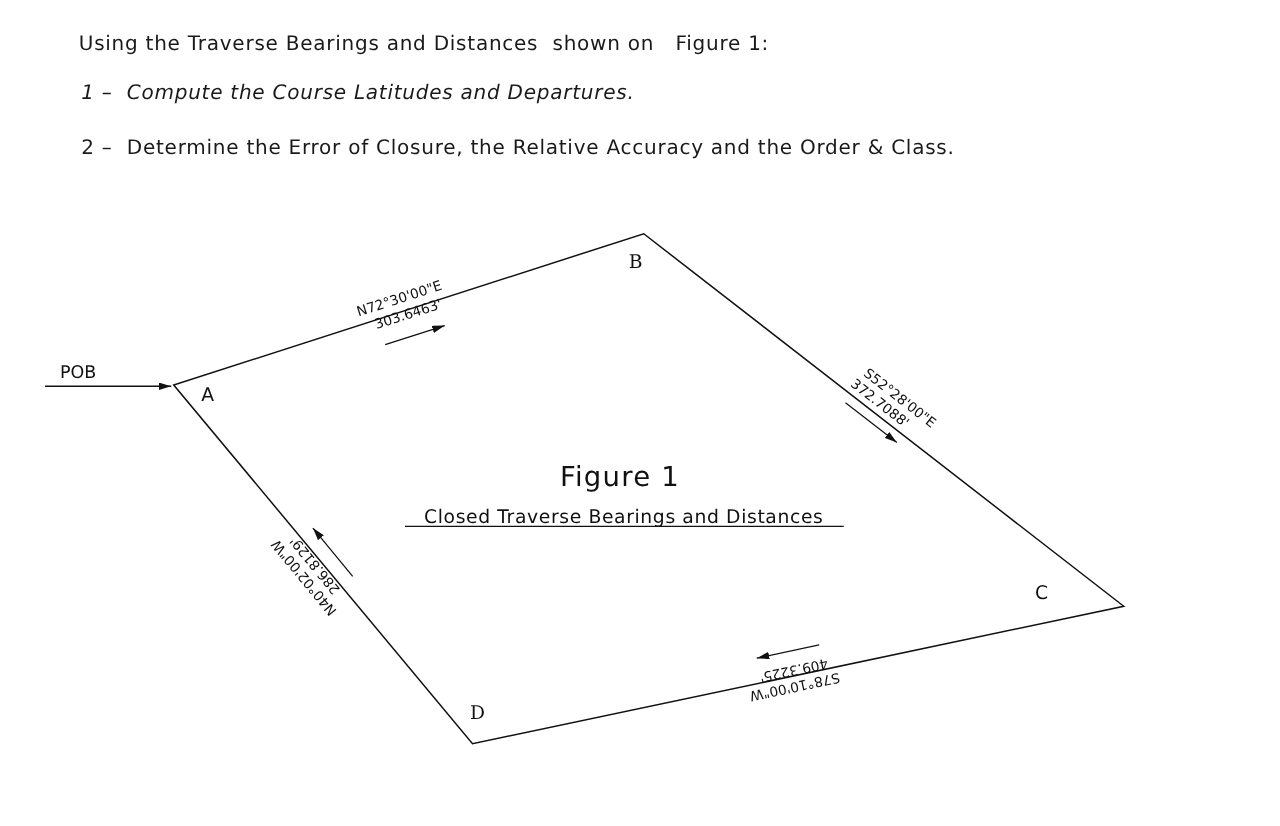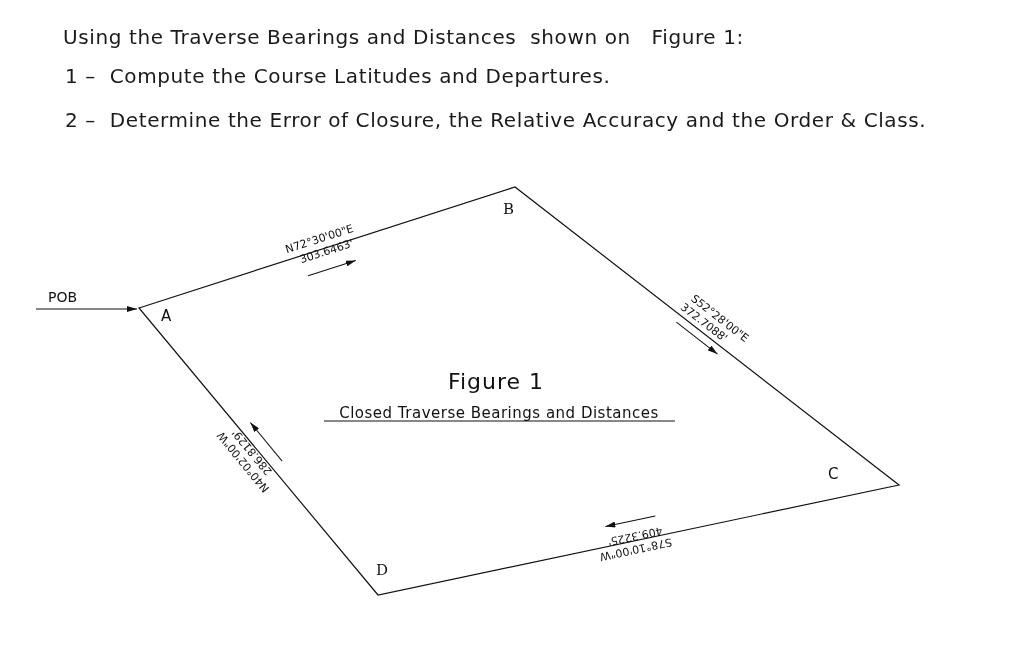--- a/index.html
+++ b/index.html
@@ -1,26 +1,26 @@
 <!DOCTYPE html>
 <html><head>
 <meta charset="utf-8">
 <style>
   html, body { margin: 0; padding: 0; background: #ffffff; }
   body { width: 1024px; height: 661px; position: relative; overflow: hidden;
          font-family: "DejaVu Sans", sans-serif; color: #111; }
-  .instr { position: absolute; font-size: 20px; letter-spacing: 0.6px; white-space: pre; color: #1a1a1a; }
+  .instr { position: absolute; font-size: 16px; letter-spacing: 0.6px; white-space: pre; color: #1a1a1a; }
   svg { position: absolute; left: 0; top: 0; }
   svg text { font-family: "DejaVu Sans", sans-serif; fill: #111; }
 </style>
 </head>
 <body>
 
 <div class="instr" style="left:63px; top:25px;">Using the Traverse Bearings and Distances  shown on   Figure 1:</div>
-<div class="instr" style="left:65px; top:64px;">1 –  Compute the Course Latitudes and Departures.</div>
+<div class="instr" style="left:65px; top:64px;font-style:italic;">1 –  Compute the Course Latitudes and Departures.</div>
 <div class="instr" style="left:65px; top:108px;">2 –  Determine the Error of Closure, the Relative Accuracy and the Order &amp; Class.</div>
 
 <svg width="1024" height="661" viewBox="0 0 1024 661">
   <defs>
     <marker id="ah" markerWidth="10" markerHeight="6" refX="10" refY="3" orient="auto" markerUnits="userSpaceOnUse">
       <path d="M0,0 L10,3 L0,6 Z" fill="#111"></path>
     </marker>
   </defs>
 
   <polygon points="139,308 515,187 899,485 378,595" fill="none" stroke="#111" stroke-width="1.2"></polygon>

